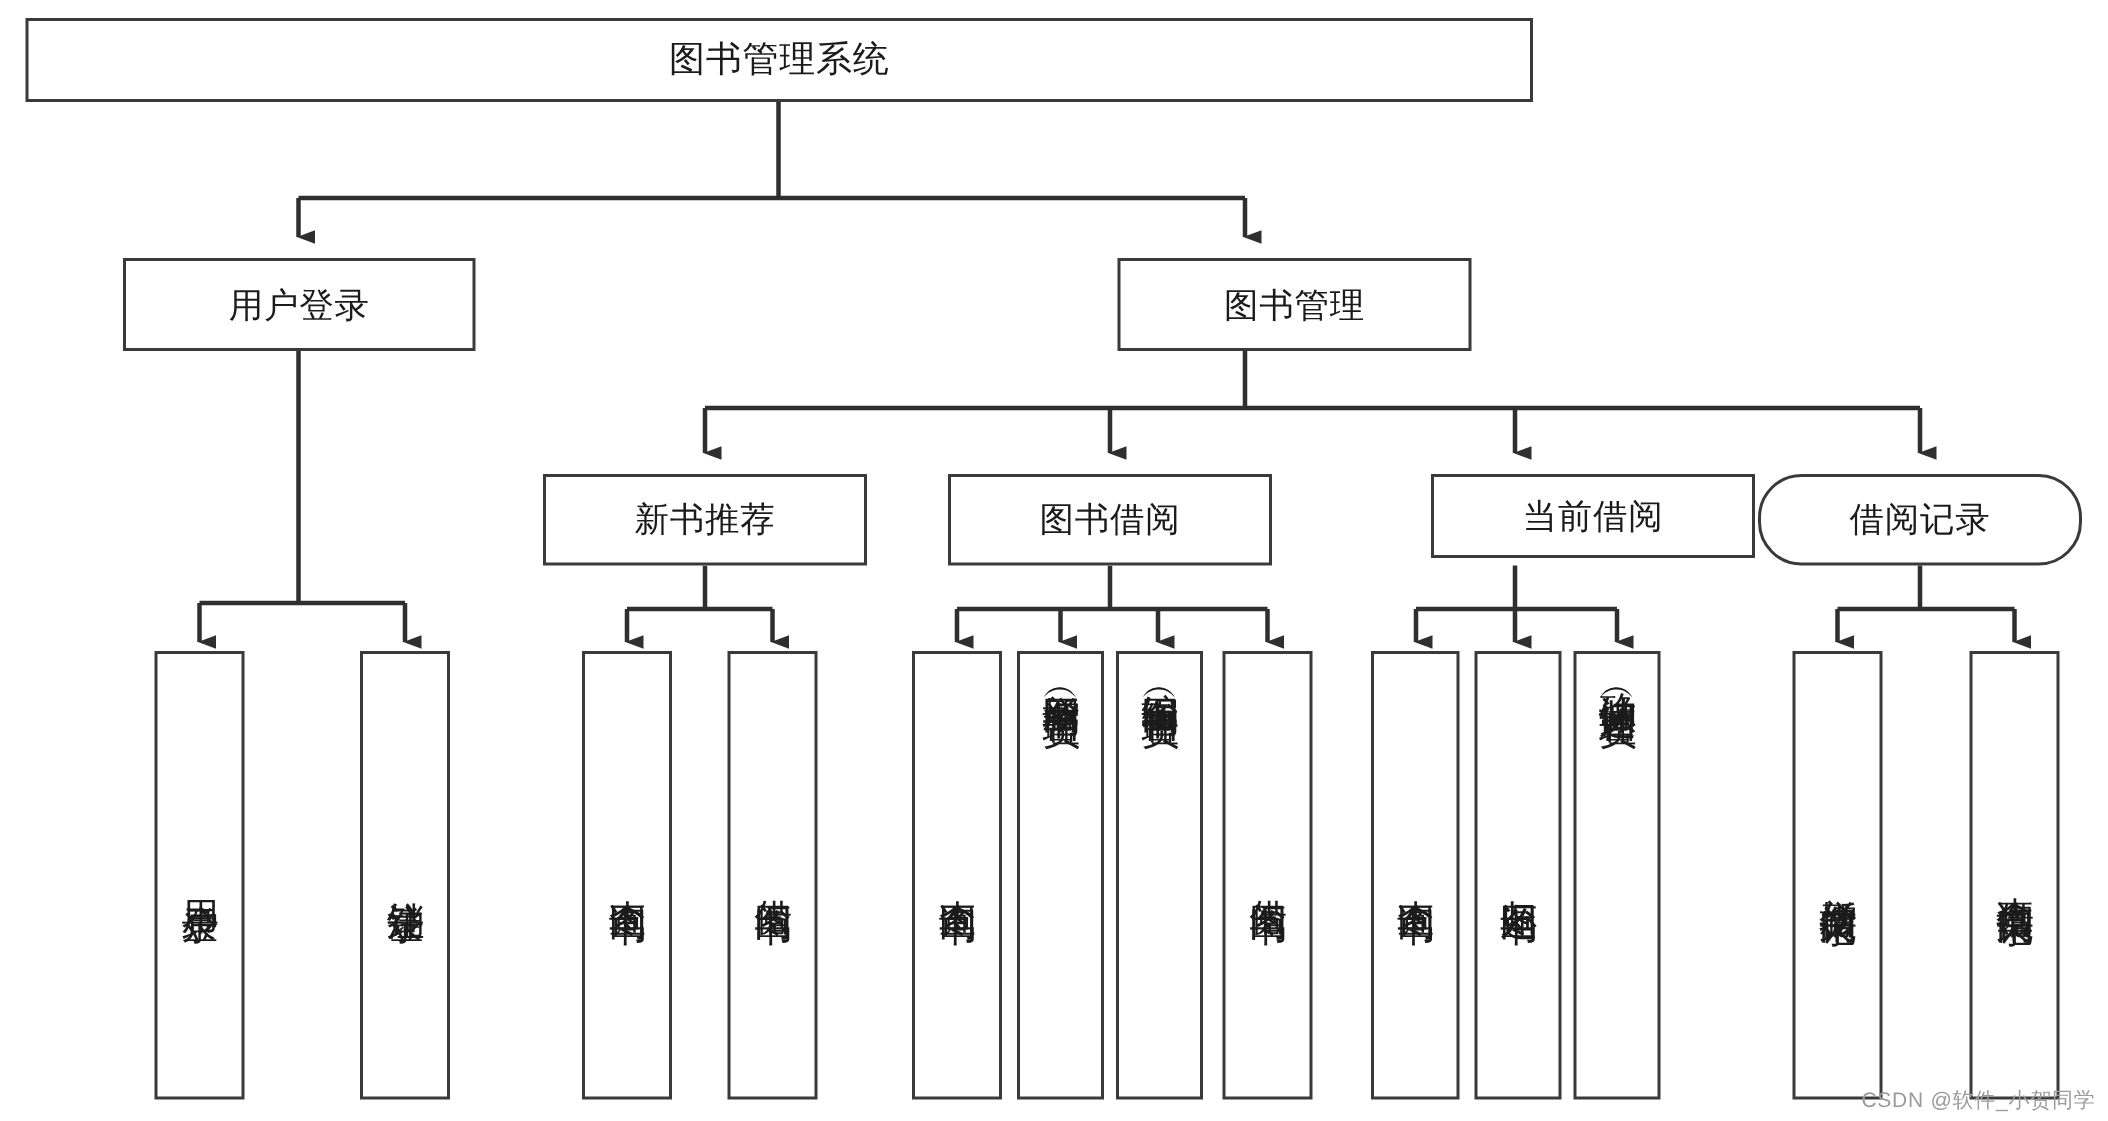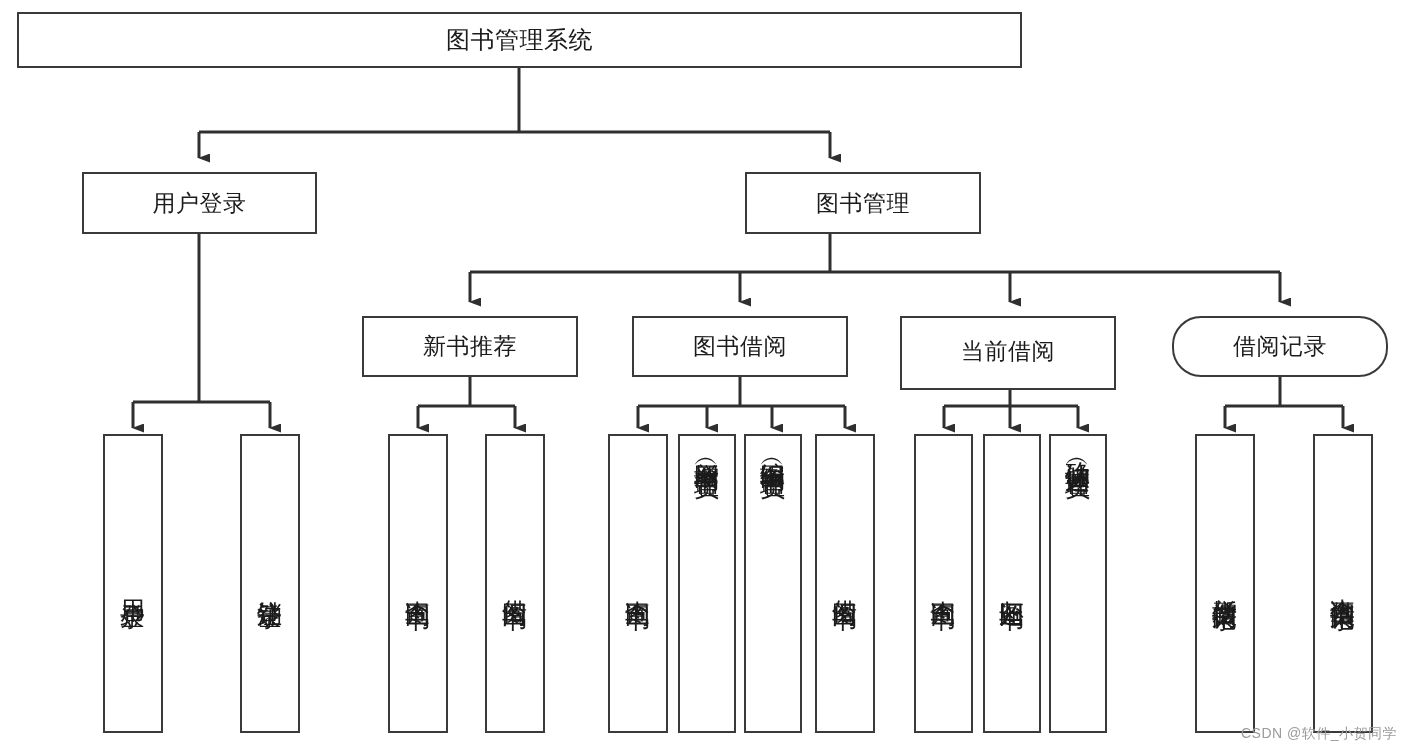--- a/index.html
+++ b/index.html
@@ -136,21 +136,21 @@
   <div class="node horiz" style="left:712px; top:172px; width:236px; height:62px;margin-left:33px;">
     <span class="label">图书管理</span>
   </div>
 
   <div class="node horiz" style="left:362px; top:316px; width:216px; height:61px;justify-content:center;">
     <span class="label">新书推荐</span>
   </div>
   <div class="node horiz" style="left:632px; top:316px; width:216px; height:61px;">
     <span class="label">图书借阅</span>
   </div>
-  <div class="node horiz" style="left:900px; top:316px; width:216px; height:74px;font-family:Liberation Mono, monospace;">
+  <div class="node horiz" style="left:954px; top:316px; width:216px; height:56px;">
     <span class="label">当前借阅</span>
   </div>
   <div class="node horiz" style="left:1172px; top:316px; width:216px; height:61px;border-radius:29px;">
     <span class="label">借阅记录</span>
   </div>
 
   <div class="node vert centered" style="left:103px; top:434px; width:60px; height:299px;">
     <span class="label">用户登录</span>
   </div>
   <div class="node vert centered" style="left:240px; top:434px; width:60px; height:299px;">

